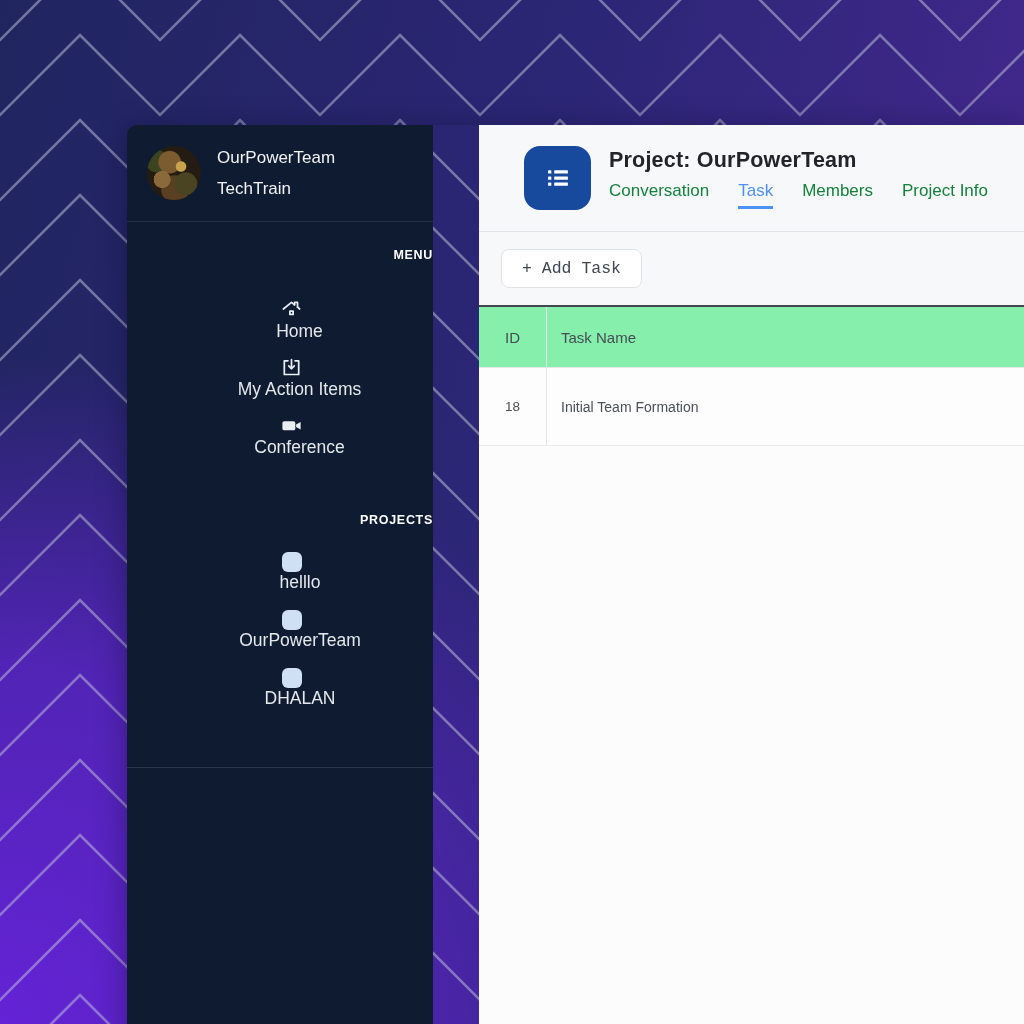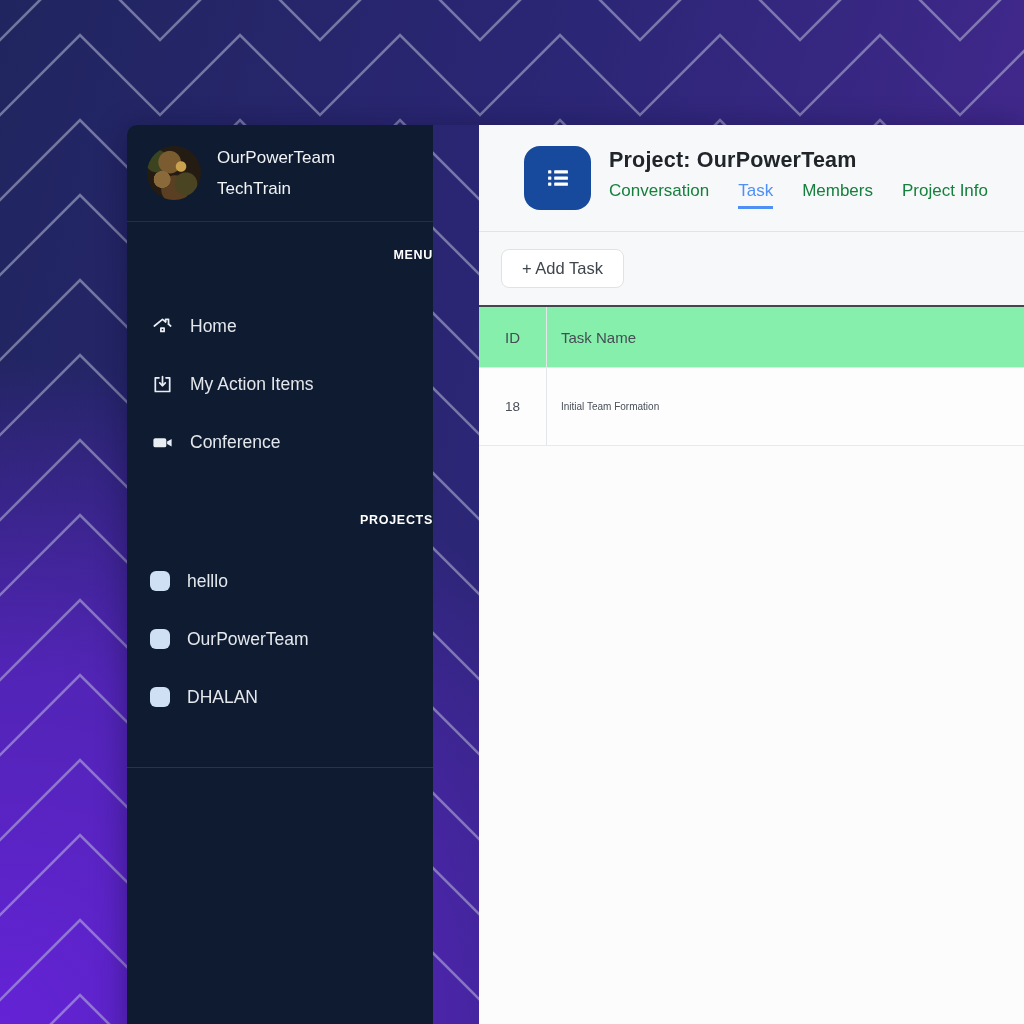--- a/index.html
+++ b/index.html
@@ -58,21 +58,21 @@
   }
   .section-title {
     margin-left: 21px; height: 15px;
     font-size: 12.5px; font-weight: bold; letter-spacing: .7px;
     color: #ffffff;
     text-align: right;
   }
   .nav-list { margin-top: 34px; }
   .nav-item {
     height: 58px; display: flex; align-items: center;
-    padding-left: 23px; cursor: pointer;
+    padding-left: 23px; cursor: pointer; flex-direction: column;
   }
   .nav-item .icon { width: 24px; height: 24px; display: flex; align-items: center; justify-content: center; flex: none; }
   .nav-item .label { margin-left: 16px; font-size: 17.5px; color: #e4e8ec; }
 
   .projects-title { margin-top: 42px; }
   .project-list { margin-top: 24px; }
   .bullet { width: 20px; height: 20px; border-radius: 6px; background: #cfe0f5; flex: none; }
   .project-item .label { margin-left: 17px; }
 
   .side-footer {
@@ -102,35 +102,35 @@
   .tab.active { color: #4f90f5; border-bottom-color: #4f90f5; }
 
   .toolbar {
     height: 75px; min-height: 75px;
     background: #f7f8f9; border-bottom: 2px solid #43474b;
     display: flex; align-items: center; padding-left: 22px;
   }
   .add-task-btn {
     background: #ffffff; border: 1px solid #dfe3e7; border-radius: 8px;
     padding: 9px 20px; font-size: 16.5px; color: #3e454d;
-    font-family: Liberation Sans, sans-serif; cursor: pointer;
+    font-family: Liberation Mono, monospace; cursor: pointer;
   }
 
   .task-table { width: 100%; }
   .trow { display: flex; width: 100%; }
   .thead-row { height: 61px; background: #86efac; border-bottom: 1px solid #e4e7ea; }
   .tbody-row { height: 78px; background: #fdfdfe; border-bottom: 1px solid #e7eaec; }
   .cell-id {
     width: 68px; min-width: 68px; border-right: 1px solid #e4e7ea;
     display: flex; align-items: center; justify-content: center;
   }
   .cell-name { flex: 1; display: flex; align-items: center; padding-left: 14px; }
   .thead-row .cell-id, .thead-row .cell-name { font-size: 15px; color: #454c53; }
   .tbody-row .cell-id { font-size: 13.5px; color: #4a5057; }
-  .tbody-row .cell-name { font-size: 10px; color: #4a5057; }
+  .tbody-row .cell-name { font-size: 14px; color: #4a5057; }
 
   .main-rest { flex: 1; background: #fcfcfd; }
 </style>
 </head>
 <body>
 
 <div class="bg">
   <svg width="1024" height="1024" viewBox="0 0 1024 1024" preserveAspectRatio="none" aria-hidden="true">
     <defs>
       <linearGradient id="bgGrad" x1="0" y1="0" x2="1" y2="0.25">

